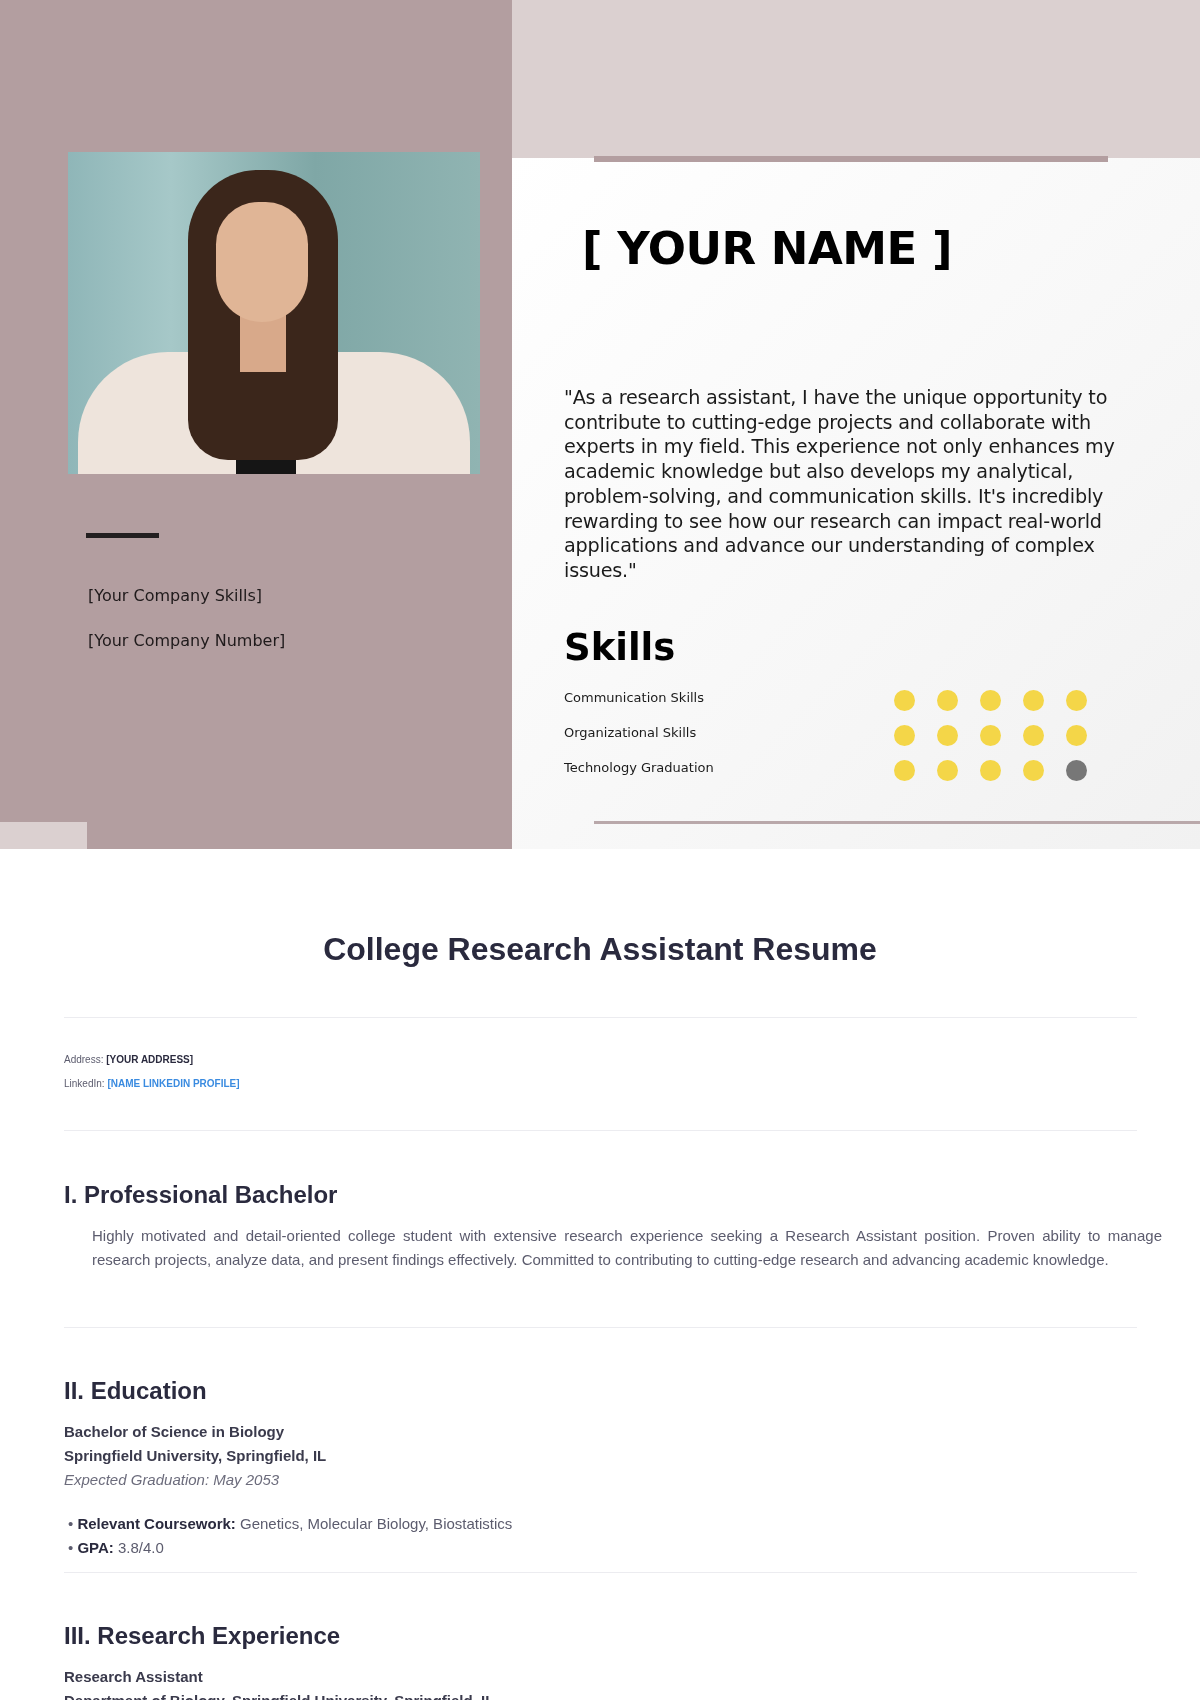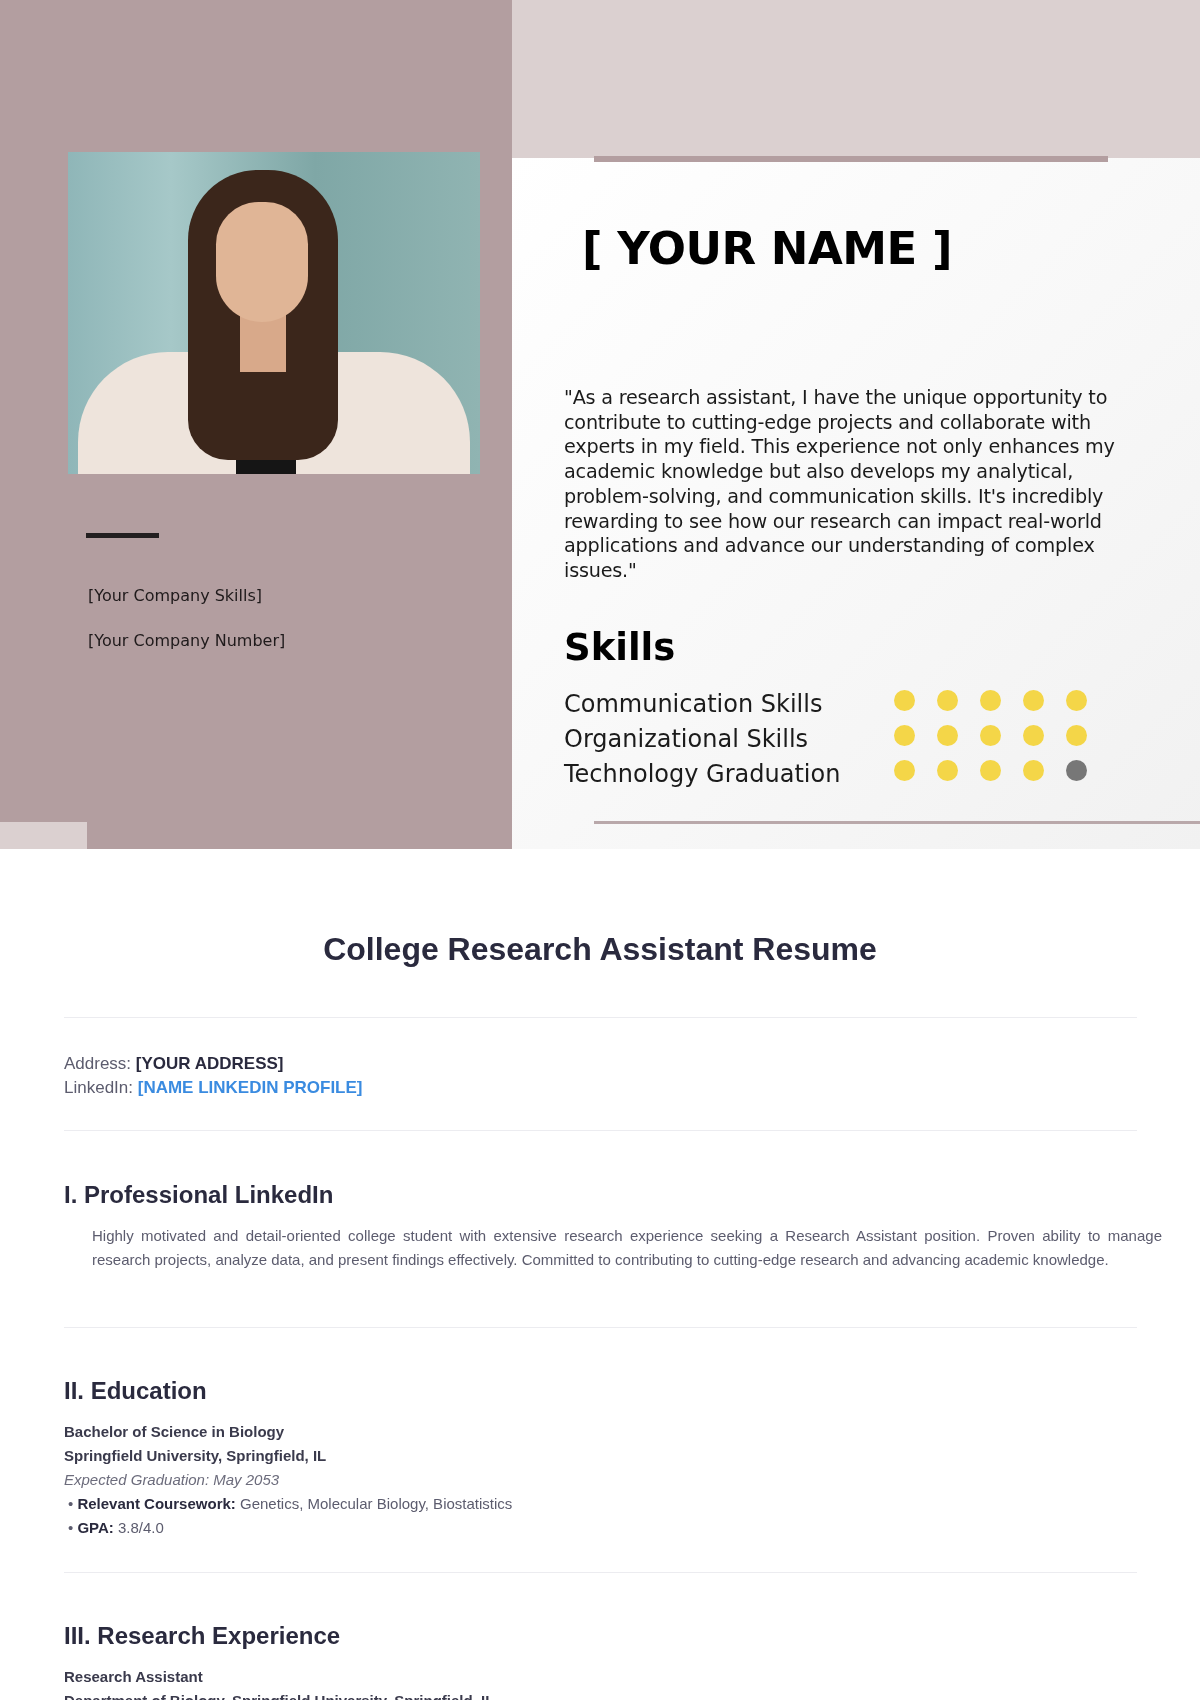--- a/index.html
+++ b/index.html
@@ -32,37 +32,37 @@
   .name { position: absolute; left: 542px; top: 222px; font-family: "DejaVu Sans", sans-serif; font-weight: bold;
     font-size: 45px; letter-spacing: -0.5px; color: #000; margin-left: 40px; }
   .role { position: absolute; left: 542px; top: 311px; font-family: "DejaVu Sans", sans-serif; font-style: italic;
     font-size: 30px; color: #111; }
   .quote { position: absolute; left: 564px; top: 386px; width: 580px; font-family: "DejaVu Sans", sans-serif;
     font-size: 19.2px; line-height: 24.7px; color: #1b1b1b; letter-spacing: -0.2px; }
 
   .skills-title { position: absolute; left: 564px; top: 626px; font-family: "DejaVu Sans", sans-serif; font-weight: bold;
     font-size: 37px; color: #000; }
   .skill-row { position: absolute; left: 564px; width: 600px; height: 30px; }
-  .skill-row .label { position: absolute; left: 0; top: 0; font-family: "DejaVu Sans", sans-serif; font-size: 24px; color: #1b1b1b; }
+  .skill-row .label { position: absolute; left: 0; top: 0; font-family: "DejaVu Sans", sans-serif; font-size: 13px; color: #1b1b1b; }
   .skill-row .dots { position: absolute; left: 330px; top: 0; display: flex; gap: 22px; }
   .dot { width: 21px; height: 21px; border-radius: 50%; }
 
   
   .doc-title { position: absolute; left: 0; top: 931px; width: 1200px; text-align: center;
     font-family: "Liberation Sans", sans-serif; font-weight: bold; font-size: 32px; color: #2a2a3e; }
   .hr { position: absolute; left: 64px; width: 1073px; height: 1px; background: #ececf0; }
-  .meta { position: absolute; left: 64px; font-size: 17px; color: #5c5c6e; }
+  .meta { position: absolute; left: 64px; font-size: 10px; color: #5c5c6e; }
   .meta b { color: #2a2a3e; }
   .meta .link { color: #3a8be0; font-weight: bold; }
   .h2 { position: absolute; left: 64px; font-weight: bold; font-size: 24px; color: #2a2a3e; }
   .para { position: absolute; left: 64px; width: 1070px; font-size: 15px; line-height: 24px; color: #5c5c6e; text-align: justify; margin-left: 28px; }
   .line { position: absolute; left: 64px; font-size: 15px; color: #5c5c6e; }
   .line.strong { font-weight: bold; color: #3a3a4c; }
   .line.italic { font-style: italic; color: #6c6c7c; }
-  .bullet { position: absolute; left: 68px; font-size: 15px; color: #5c5c6e; }
+  .bullet { position: absolute; left: 68px; font-size: 15px; color: #5c5c6e; margin-top: 20px; }
   .bullet b { color: #2a2a3e; }
 </style>
 </head>
 <body>
 
 <div class="hero">
   <div class="left-panel"></div>
   <div class="left-corner"></div>
   <div class="top-band"></div>
   <div class="right-panel"></div>
@@ -123,21 +123,21 @@
 <div class="meta" style="top:1054px">
   <span>Address:</span>
   <b>[YOUR ADDRESS]</b>
 </div>
 <div class="meta" style="top:1078px">
   <span>LinkedIn:</span>
   <span class="link">[NAME LINKEDIN PROFILE]</span>
 </div>
 <div class="hr" style="top:1130px"></div>
 
-<div class="h2" style="top:1181px">I. Professional LinkedIn</div>
+<div class="h2" style="top:1181px">I. Professional Bachelor</div>
 <div class="para" style="top:1224px">Highly motivated and detail-oriented college student with extensive research experience seeking a Research Assistant position. Proven ability to manage research projects, analyze data, and present findings effectively. Committed to contributing to cutting-edge research and advancing academic knowledge.</div>
 <div class="hr" style="top:1327px"></div>
 
 <div class="h2" style="top:1377px">II. Education</div>
 <div class="line strong" style="top:1423px">Bachelor of Science in Biology</div>
 <div class="line strong" style="top:1447px">Springfield University, Springfield, IL</div>
 <div class="line italic" style="top:1471px">Expected Graduation: May 2053</div>
 <div class="bullet" style="top:1495px">
   • <b>Relevant Coursework:</b>
   <span>Genetics, Molecular Biology, Biostatistics</span>

